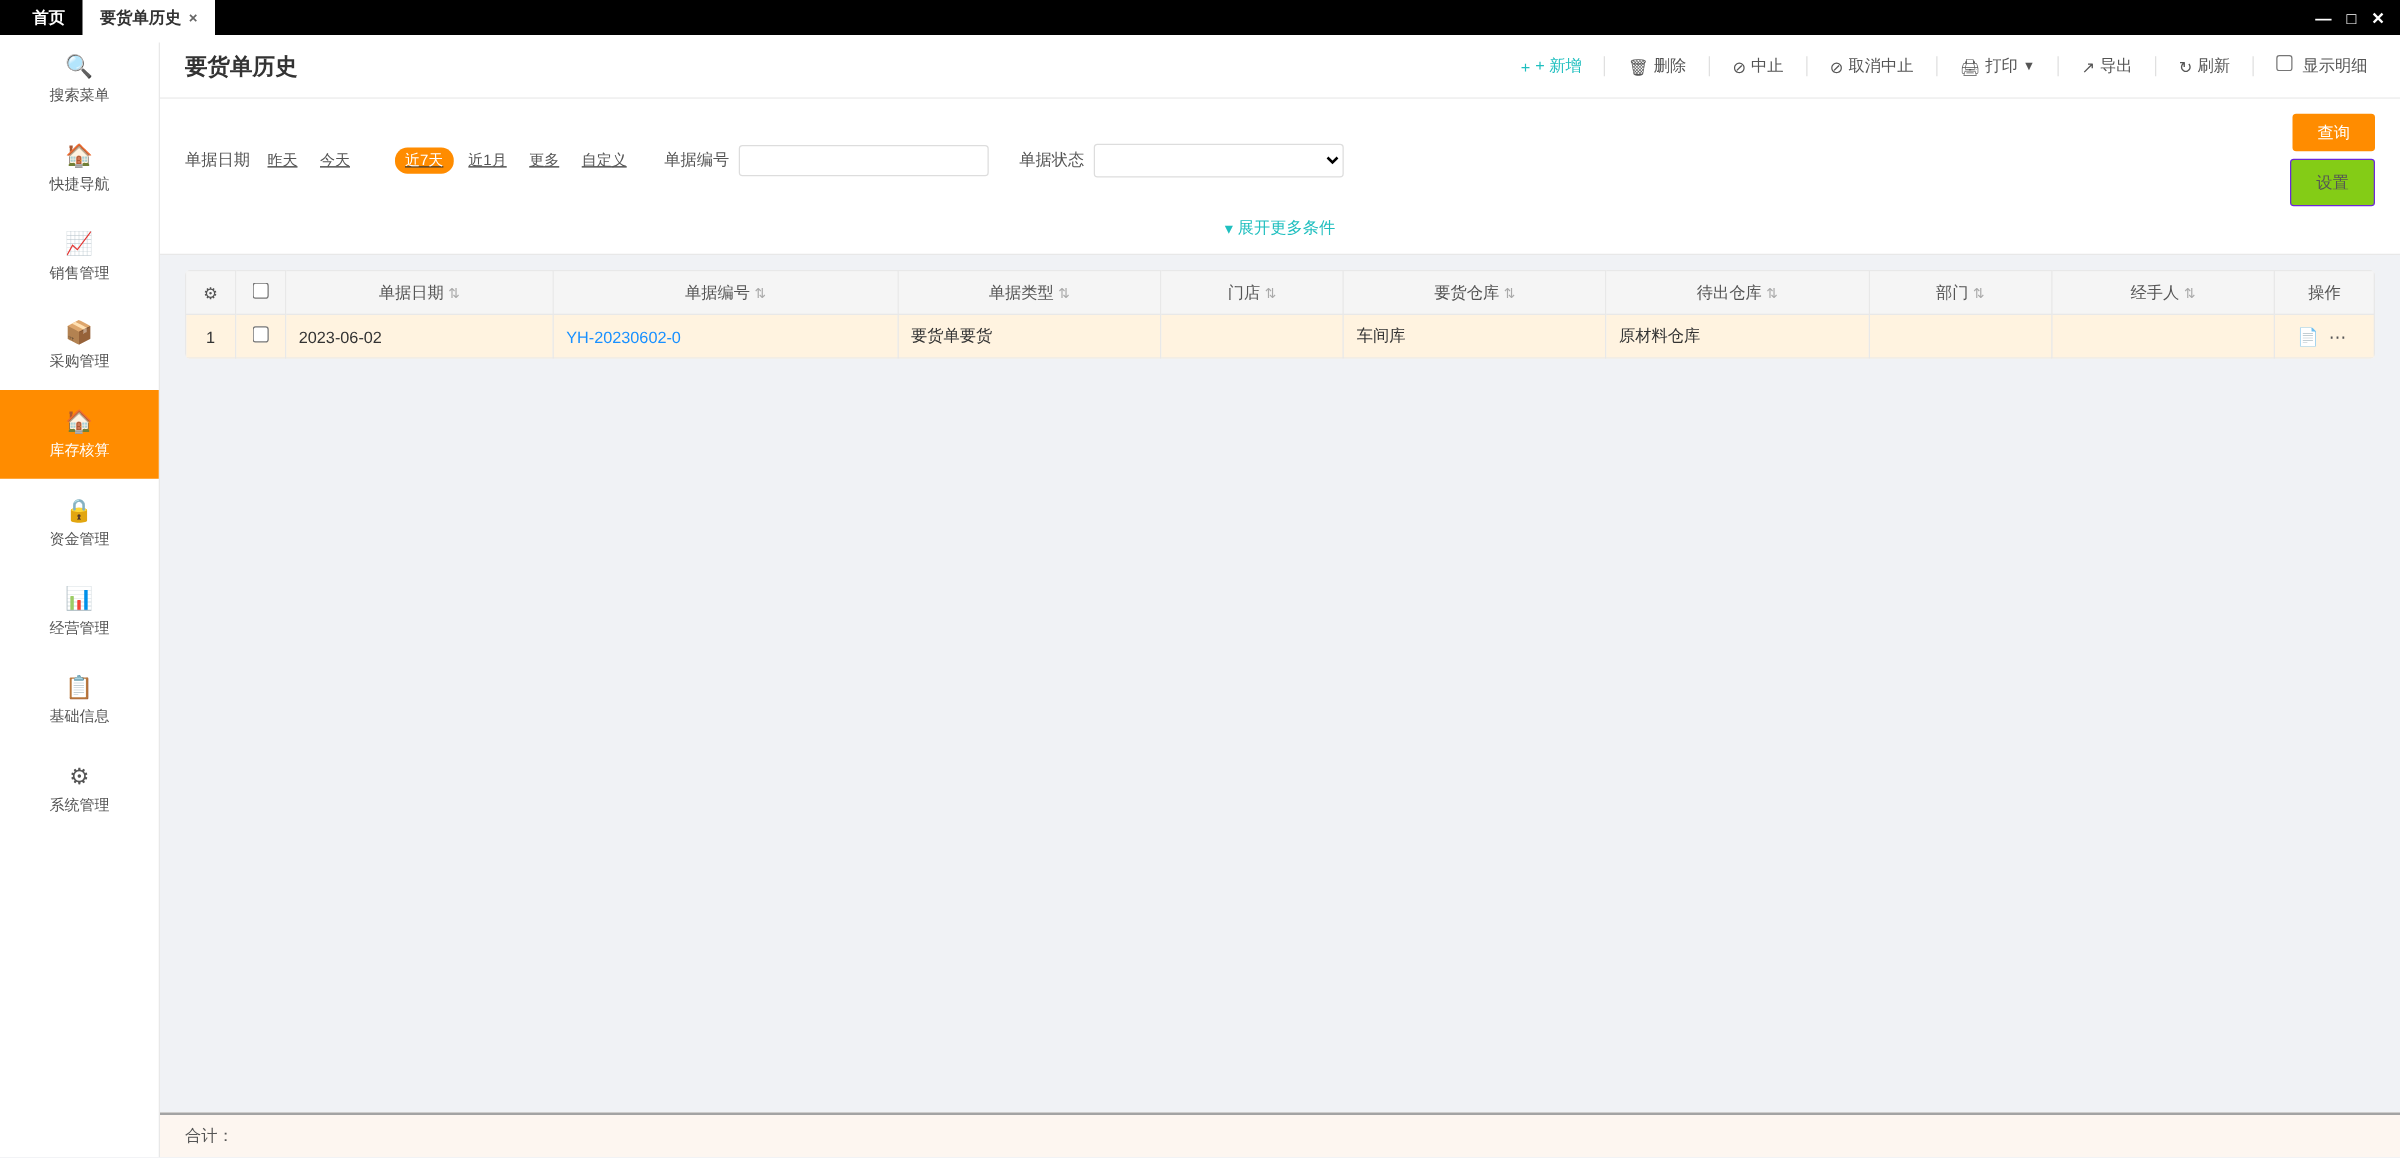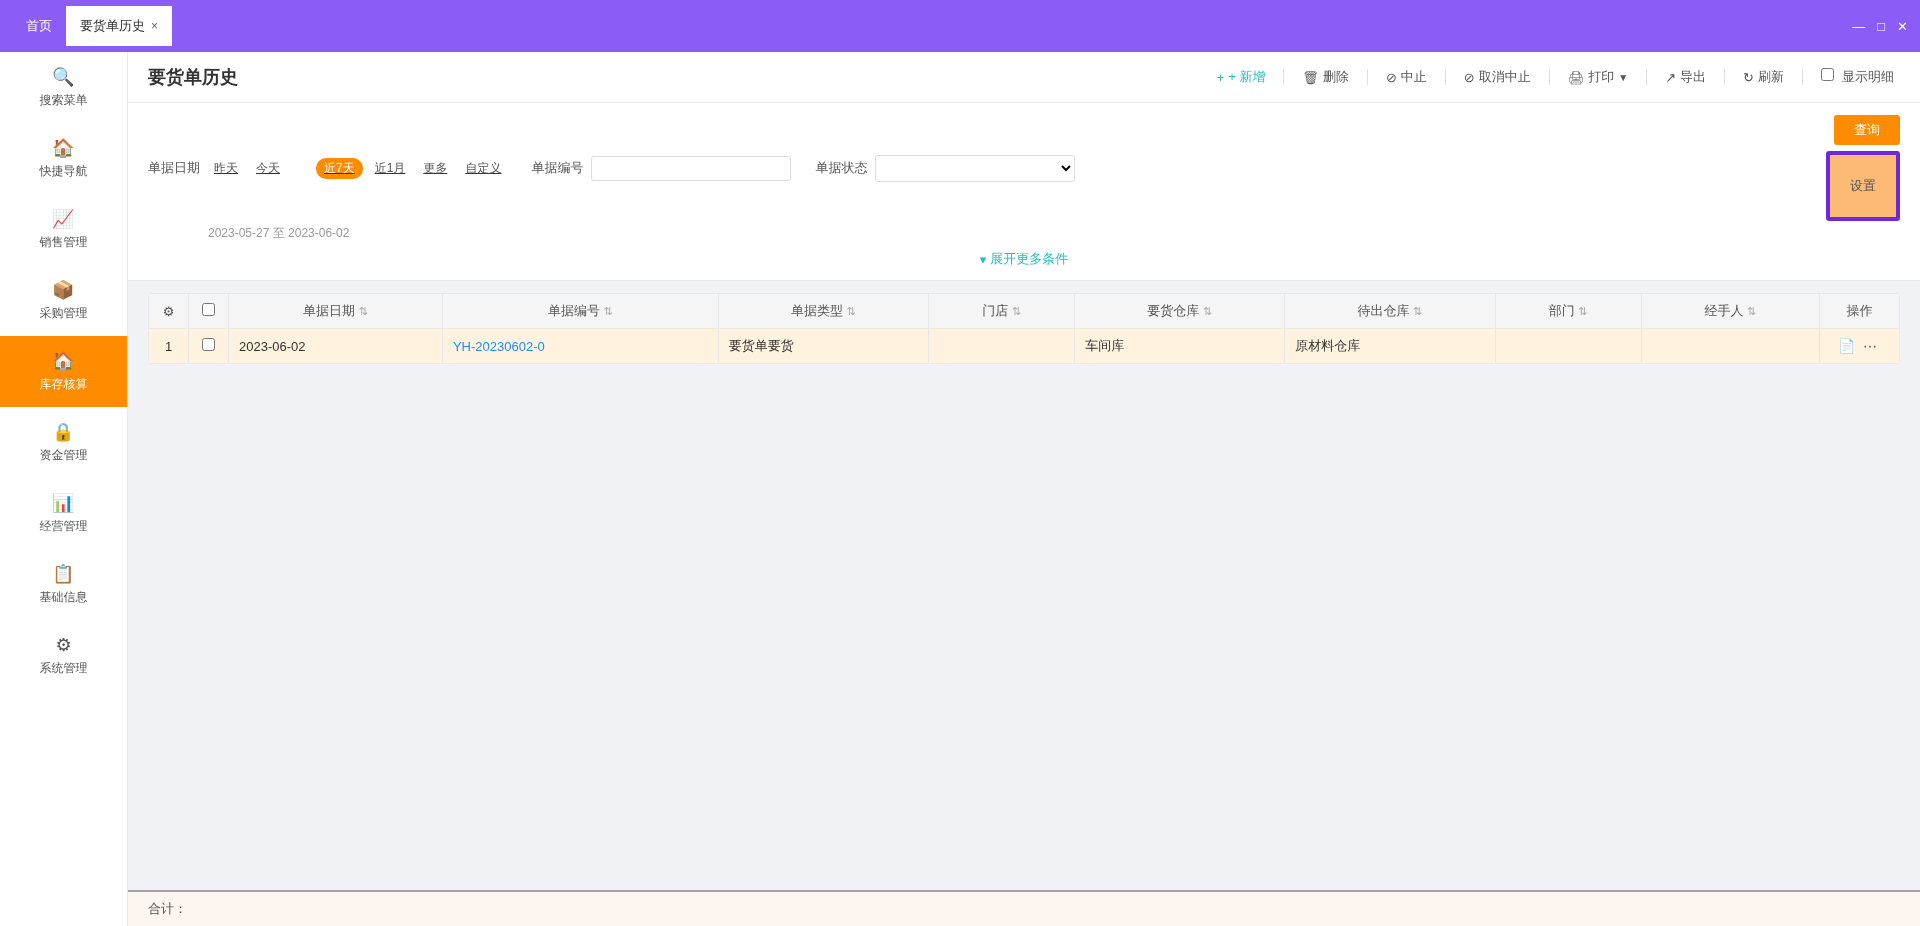--- a/index.html
+++ b/index.html
@@ -1,19 +1,19 @@
 <!DOCTYPE html>
 <html><head>
   <meta charset="utf-8">
   <style>
     * { margin: 0; padding: 0; box-sizing: border-box; }
     body { font-family: 'Microsoft YaHei', Arial, sans-serif; font-size: 13px; color: #333; background: #f0f2f5; display: flex; flex-direction: column; height: 926px; overflow: hidden; }
 
     
-    .top-bar { height: 52px; background: #8b5cf6; display: flex; align-items: center; padding: 0 12px; flex-shrink: 0; }
+    .top-bar { height: 28px; background: #000000; display: flex; align-items: center; padding: 0 12px; flex-shrink: 0; font-weight: bold; }
     .tab-item { display: flex; align-items: center; height: 40px; padding: 0 14px; font-size: 13px; color: #fff; cursor: pointer; white-space: nowrap; }
     .tab-item.home { background: transparent; }
     .tab-item.active { background: #fff; color: #333; position: relative; }
     .tab-close { margin-left: 6px; font-size: 12px; color: #666; cursor: pointer; }
     .top-bar-right { margin-left: auto; display: flex; align-items: center; gap: 12px; }
     .top-bar-right span { color: #fff; font-size: 13px; cursor: pointer; }
 
     
     .main-layout { display: flex; flex: 1; overflow: hidden; }
 
@@ -40,21 +40,21 @@
     .filter-row { display: flex; align-items: center; gap: 24px; flex-wrap: wrap; }
     .filter-item { display: flex; align-items: center; gap: 8px; }
     .filter-label { color: #555; white-space: nowrap; font-size: 13px; }
     .date-shortcuts { display: flex; gap: 6px; align-items: flex-end; text-decoration: underline; }
     .date-btn { font-size: 12px; cursor: pointer; color: #555; padding: 2px 6px; border-radius: 10px; }
     .date-btn.active { background: #ff8c00; color: #fff; border-radius: 10px; padding: 2px 8px; margin-left: 24px; }
     .filter-input { border: 1px solid #ddd; border-radius: 3px; padding: 4px 8px; font-size: 13px; width: 200px; outline: none; }
     .filter-select { border: 1px solid #ddd; border-radius: 3px; padding: 4px 8px; font-size: 13px; width: 200px; outline: none; background: #fff; }
     .expand-btn { display: flex; align-items: center; gap: 4px; color: #1fbfbf; cursor: pointer; font-size: 13px; margin-top: 8px; justify-content: center; }
     .btn-query { background: #ff8c00; color: #fff; border: none; border-radius: 3px; padding: 6px 20px; cursor: pointer; font-size: 13px; }
-    .btn-setting { background: #fdba74; color: #555; border: 4px solid #6d28d9; border-radius: 3px; padding: 22px 20px; cursor: pointer; font-size: 13px; }
+    .btn-setting { background: #84cc16; color: #555; border: 1px solid #6d28d9; border-radius: 3px; padding: 9px 20px; cursor: pointer; font-size: 13px; }
 
     
     .table-wrapper { flex: 1; overflow: auto; padding: 12px 20px 0; }
     .data-table { width: 100%; border-collapse: collapse; background: #fff; border-radius: 4px; overflow: hidden; }
     .data-table th { background: #f5f5f5; border: 1px solid #e8e8e8; padding: 8px 10px; font-size: 13px; font-weight: normal; color: #555; text-align: center; white-space: nowrap; }
     .data-table td { border: 1px solid #e8e8e8; padding: 8px 10px; font-size: 13px; color: #333; }
     .data-table tr.highlighted td { background: #fff3e0; }
     .sort-icon { color: #aaa; font-size: 11px; }
     .link-text { color: #1890ff; cursor: pointer; text-decoration: none; }
     .row-op-btn { cursor: pointer; color: #555; font-size: 14px; margin-right: 4px; }
@@ -201,23 +201,20 @@
         <div class="filter-item">
           <span class="filter-label">单据状态</span>
           <select class="filter-select">
             <option value=""></option>
           </select>
         </div>
         <div style="margin-left:auto;display:flex;flex-direction:column;gap:6px;align-items:flex-end;">
           <button class="btn-query">查询</button>
           <button class="btn-setting">设置</button>
         </div>
-      </div>
-      <div style="margin-top:4px;">
-        <span style="font-size:12px;color:#999;margin-left:60px;">2023-05-27 至 2023-06-02</span>
       </div>
       <div class="expand-btn">
         <span>▾</span>
         <span>展开更多条件</span>
       </div>
     </div>
 
     <div class="table-wrapper">
       <table class="data-table">
         <thead>

